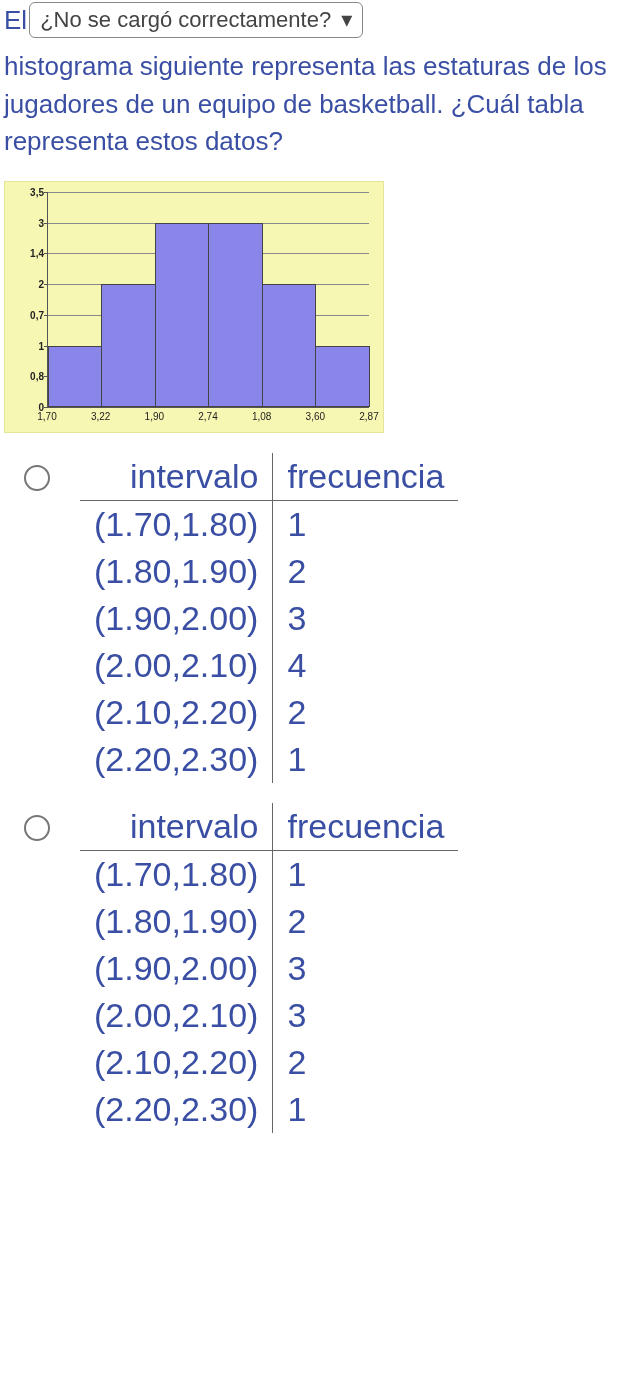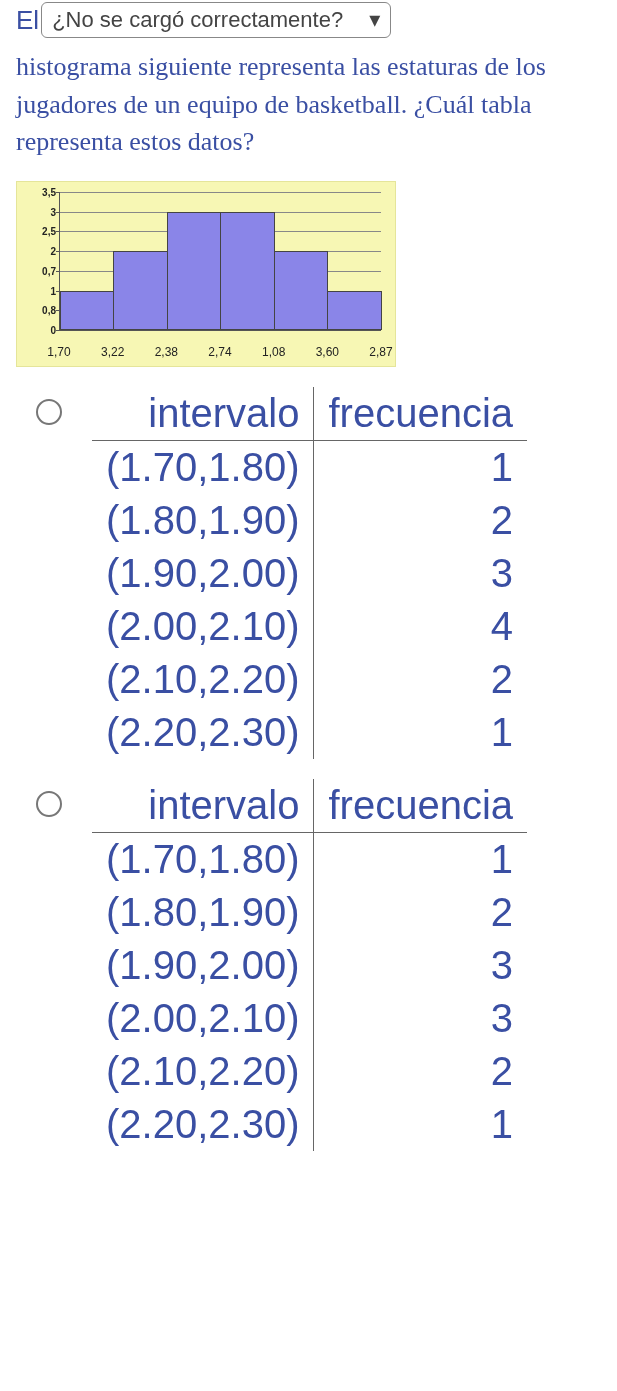--- a/index.html
+++ b/index.html
@@ -2,58 +2,57 @@
 <html><head>
 <meta charset="utf-8">
 <style>
   * { box-sizing: border-box; margin: 0; padding: 0; }
   body {
     width: 617px;
     font-family: -apple-system, Arial, sans-serif;
     background: #fff;
     position: relative;
   }
-  .content { padding: 0 16px; }
+  .content { padding: 0 4px; }
   .top-row {
     display: flex;
     align-items: center;
     color: #3a4fa3;
     font-size: 26px;
     padding-top: 2px;
   }
   .top-row .prefix { margin-right: 2px; }
   .load-select {
     border: 1px solid #888;
     border-radius: 6px;
     padding: 4px 10px;
     font-size: 22px;
     color: #444;
     display: flex;
     align-items: center;
-    gap: 26px;
+    gap: 10px;
     background: #fff;
   }
   .question {
     color: #3a4fa3;
     font-size: 26px;
     line-height: 1.45;
     margin-top: 10px;
-    font-family: Liberation Serif, serif;
   }
 
   .chart-wrap {
     margin: 20px 0 15px 0;
     background: #f7f7b4;
     width: 380px;
     padding: 10px 8px 5px 8px;
     border: 1px solid #e5e59a;
   }
   .plot-area {
     position: relative;
-    height: 139px;
+    height: 216px;
     margin-left: 34px;
     margin-right: 6px;
     border-left: 1px solid #555;
     border-bottom: 1px solid #555;
     font-weight: bold;
   }
   .grid-line {
     position: absolute; left: 0; right: 0;
     border-top: 1px solid #888;
   }
@@ -74,25 +73,25 @@
   .bar {
     flex: 1;
     background: #8a85e8;
     border: 1px solid #444;
     margin: 0 -0.5px;
   }
   .x-labels {
     display: flex;
     margin-left: 34px;
     margin-right: 6px;
-    font-size: 12px;
+    font-size: 10px;
     color: #222;
     position: relative;
     height: 16px;
-    margin-top: 14px;
+    margin-top: 3px;
     text-align: center;
   }
   .x-label {
     position: absolute;
     transform: translateX(-50%);
     top: 0;
   }
 
   .option-block {
     display: flex;
@@ -102,27 +101,27 @@
   .radio {
     flex: 0 0 auto;
     width: 26px; height: 26px;
     border: 2px solid #777;
     border-radius: 50%;
     margin-top: 12px;
     margin-right: 30px;
   }
   .data-table {
     color: #3a4fa3;
-    font-size: 40px;
+    font-size: 34px;
     border-collapse: collapse;
   }
   .data-table td, .data-table th {
     padding: 4px 14px;
     font-weight: normal;
-    text-align: right;
+    text-align: left;
   }
   .data-table th.colA, .data-table td.colA {
     text-align: right;
     border-right: 1px solid #666;
   }
   .data-table tr.header-row th {
     border-bottom: 1px solid #666;
   }
 
   .nav-bubbles {
@@ -173,21 +172,21 @@
     <div class="plot-area">
 
       <div class="grid-line" style="top:0%"></div>
       <div class="y-tick" style="top:0%"></div>
         <div class="y-tick-label" style="top:0%">3,5</div>
       <div class="grid-line" style="top:14.29%"></div>
       <div class="y-tick" style="top:14.29%"></div>
         <div class="y-tick-label" style="top:14.29%">3</div>
       <div class="grid-line" style="top:28.57%"></div>
       <div class="y-tick" style="top:28.57%"></div>
-        <div class="y-tick-label" style="top:28.57%">2,5</div>
+        <div class="y-tick-label" style="top:28.57%">1,4</div>
       <div class="grid-line" style="top:42.86%"></div>
       <div class="y-tick" style="top:42.86%"></div>
         <div class="y-tick-label" style="top:42.86%">2</div>
       <div class="grid-line" style="top:57.14%"></div>
       <div class="y-tick" style="top:57.14%"></div>
         <div class="y-tick-label" style="top:57.14%">0,7</div>
       <div class="grid-line" style="top:71.43%"></div>
       <div class="y-tick" style="top:71.43%"></div>
         <div class="y-tick-label" style="top:71.43%">1</div>
       <div class="grid-line" style="top:85.71%"></div>
@@ -201,21 +200,21 @@
         <div class="bar" style="height:57.14%"></div>
         <div class="bar" style="height:85.71%"></div>
         <div class="bar" style="height:85.71%"></div>
         <div class="bar" style="height:57.14%"></div>
         <div class="bar" style="height:28.57%"></div>
       </div>
     </div>
     <div class="x-labels">
       <span class="x-label" style="left:0%">1,70</span>
       <span class="x-label" style="left:16.67%">3,22</span>
-      <span class="x-label" style="left:33.33%">2,38</span>
+      <span class="x-label" style="left:33.33%">1,90</span>
       <span class="x-label" style="left:50%">2,74</span>
       <span class="x-label" style="left:66.67%">1,08</span>
       <span class="x-label" style="left:83.33%">3,60</span>
       <span class="x-label" style="left:100%">2,87</span>
     </div>
   </div>
 
   <div class="option-block">
     <div class="radio"></div>
     <table class="data-table">

